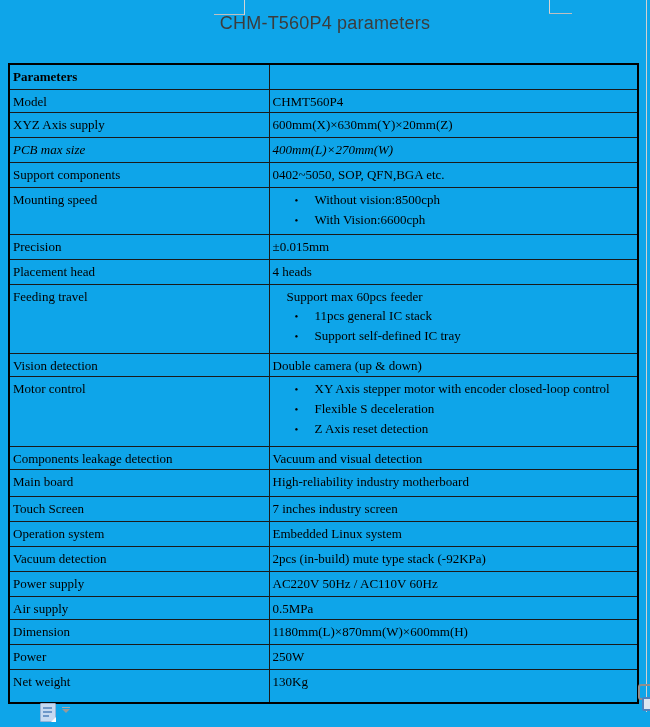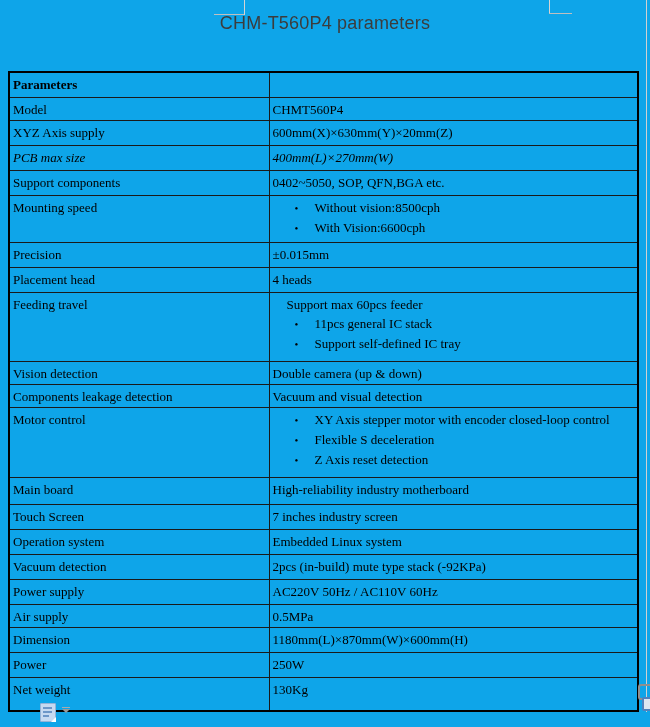--- a/index.html
+++ b/index.html
@@ -15,21 +15,21 @@
   
   .mark{position:absolute;background:#cccccc;}
   .mark-left-h{left:214px;top:14px;width:31px;height:1px;background:#bfbfbf;}
   .mark-left-v{left:244px;top:0;width:1px;height:15px;background:#d4d4d4;}
   .mark-right-v{left:549px;top:0;width:1px;height:14px;background:#d4d4d4;}
   .mark-right-h{left:549px;top:13px;width:23px;height:1px;background:#bfbfbf;}
   .right-edge-line{position:absolute;left:646px;top:0;width:1px;height:712px;background:#d0d0d0;}
 
   
   table.ptable{
-    position:absolute;left:8px;top:71px;width:629px;
+    position:absolute;left:8px;top:63px;width:629px;
     border-collapse:collapse;table-layout:fixed;
     border:2px solid #000;
   }
   table.ptable col.c1{width:260px;}
   table.ptable col.c2{width:369px;}
   table.ptable th,table.ptable td{
     border:1px solid #1a1a1a;vertical-align:top;
     padding:2px 3px 0 3px;font-size:13px;line-height:19px;color:#000;
     overflow:hidden;text-align:left;font-weight:normal;
   }
@@ -146,32 +146,32 @@
             <div class="line bullet"><span class="b">•</span><span>11pcs general IC stack</span></div>
             <div class="line bullet"><span class="b">•</span><span>Support self-defined IC tray</span></div>
           </td>
         </tr>
         <tr style="height: 23px;">
           <td>Vision detection</td>
           <td>
             <div class="line plain">Double camera (up &amp; down)</div>
           </td>
         </tr>
-        <tr style="height: 23px;">
-          <td>Components leakage detection</td>
-          <td>
-            <div class="line plain">Vacuum and visual detection</div>
-          </td>
-        </tr>
         <tr style="height: 70px;">
           <td>Motor control</td>
           <td>
             <div class="line bullet"><span class="b">•</span><span>XY Axis stepper motor with encoder closed-loop control</span></div>
             <div class="line bullet"><span class="b">•</span><span>Flexible S deceleration</span></div>
             <div class="line bullet"><span class="b">•</span><span>Z Axis reset detection</span></div>
+          </td>
+        </tr>
+        <tr style="height: 23px;">
+          <td>Components leakage detection</td>
+          <td>
+            <div class="line plain">Vacuum and visual detection</div>
           </td>
         </tr>
         <tr style="height: 27px;">
           <td>Main board</td>
           <td>
             <div class="line plain">High-reliability industry motherboard</div>
           </td>
         </tr>
         <tr style="height: 25px;">
           <td>Touch Screen</td>

